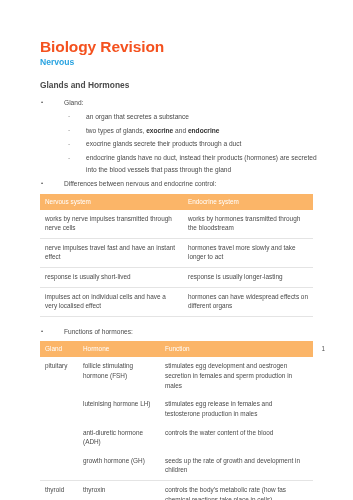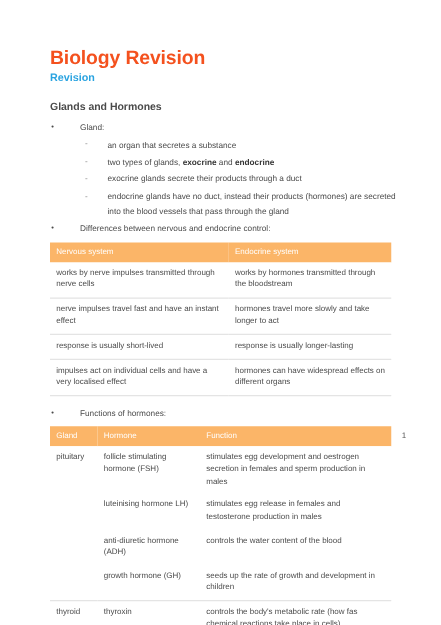--- a/index.html
+++ b/index.html
@@ -129,21 +129,21 @@
     font-size: 6.4px;
     color: #555;
   }
 </style>
 </head>
 <body>
 
 <div class="page">
 
   <h1 class="doc-title">Biology Revision</h1>
-  <h2 class="doc-subtitle">Revision</h2>
+  <h2 class="doc-subtitle">Nervous</h2>
   <div class="section-heading">Glands and Hormones</div>
 
   <ul class="lvl1">
     <li>
       <span class="bullet">•</span>
       <span>Gland:</span>
       <ul class="lvl2">
         <li>
           <span class="dash">-</span>
           <span>an organ that secretes a substance</span>

